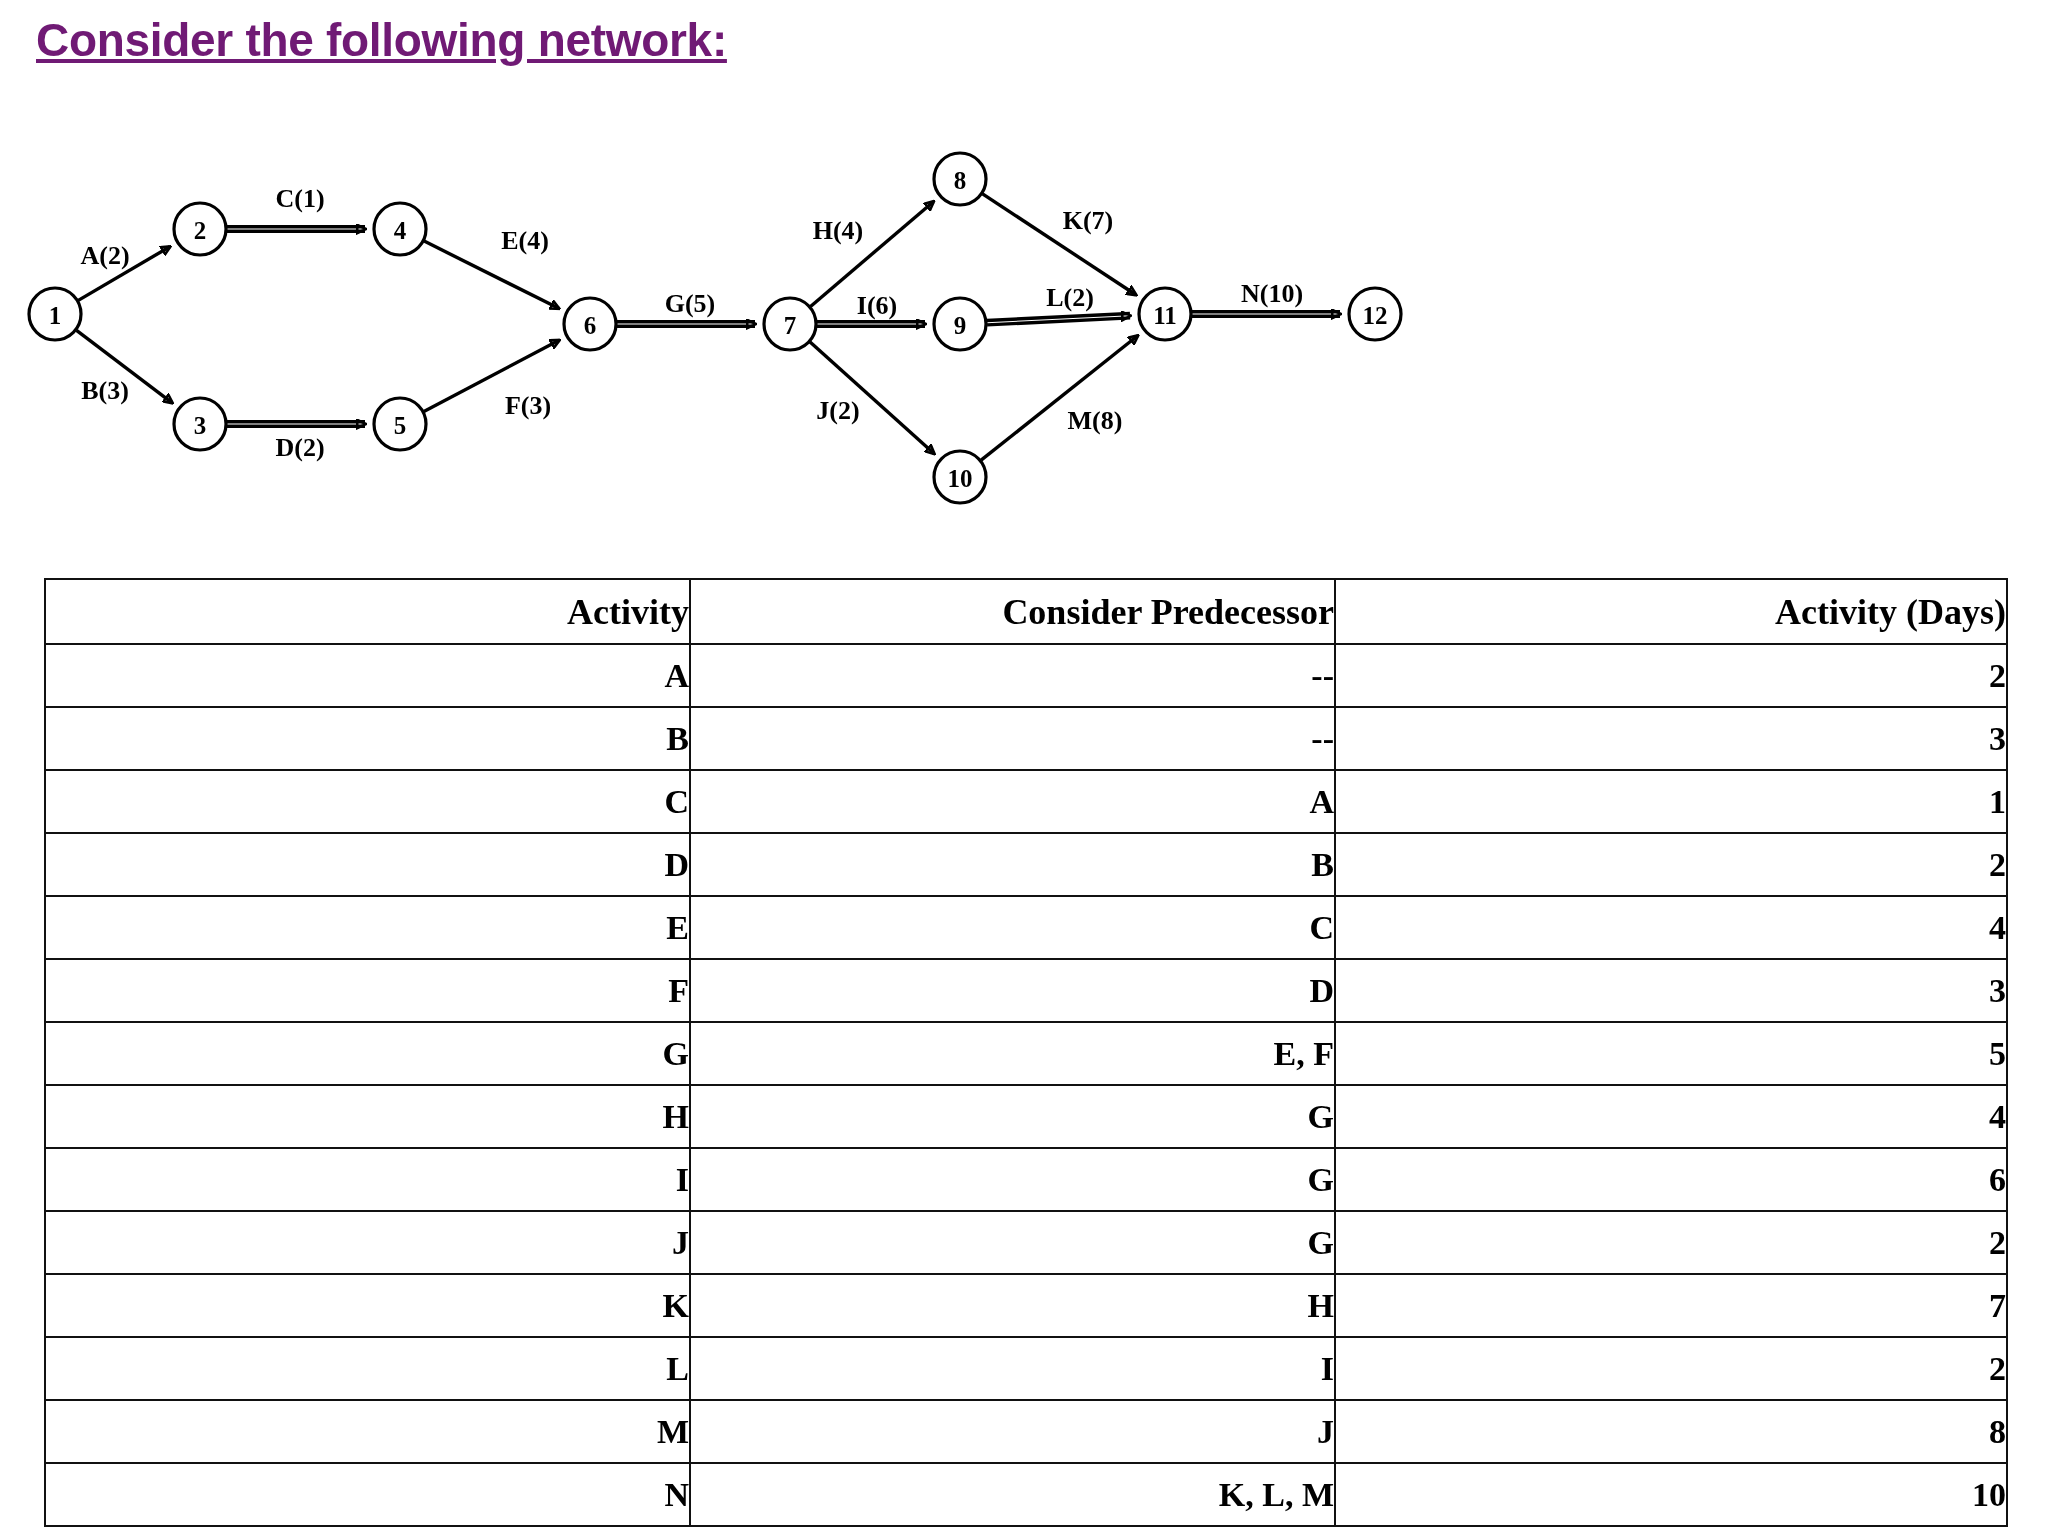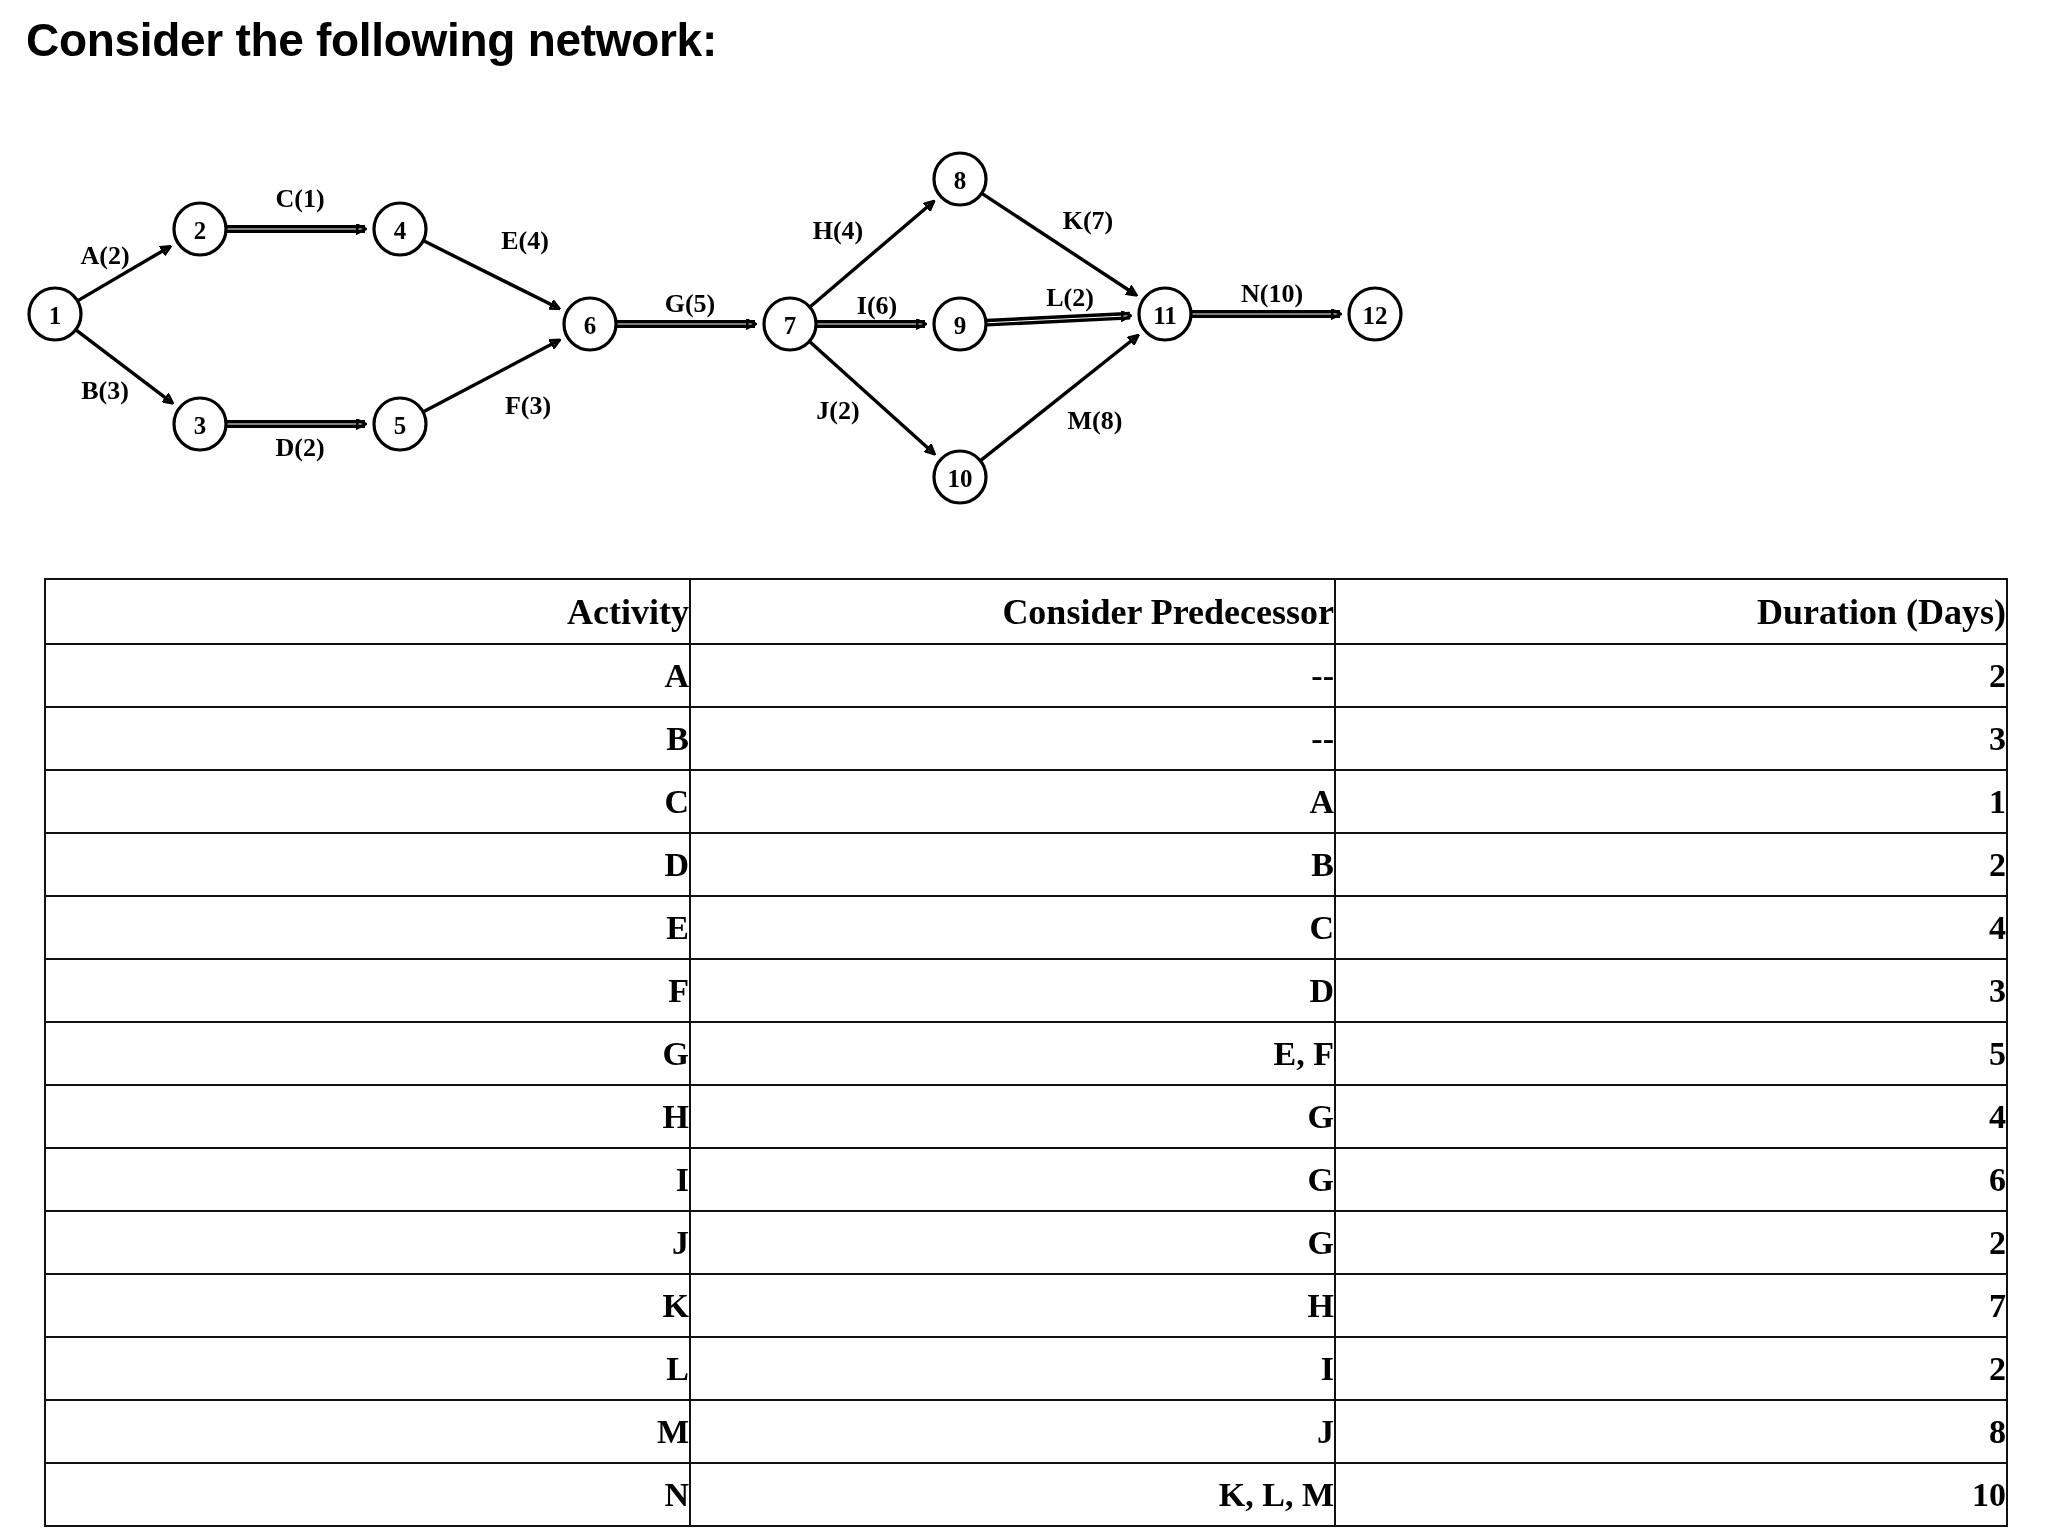--- a/index.html
+++ b/index.html
@@ -13,23 +13,24 @@
     font-family: "Liberation Serif", "DejaVu Serif", serif;
     color: #000000;
     overflow: hidden;
     position: relative;
   }
   #page-title {
     font-family: "Liberation Sans", "DejaVu Sans", sans-serif;
     font-weight: 700;
     font-size: 46px;
     letter-spacing: -0.3px;
-    color: #000000;
-    margin: 16px 0 0 26px;
+    color: #701a75;
+    margin: 16px 0 0 36px;
     line-height: 1.05;
+    text-decoration: underline;
   }
   
   #network-diagram {
     position: relative;
     width: 1440px;
     height: 470px;
     margin: 10px 0 0 0;
   }
   #network-diagram svg {
     display: block;
@@ -234,21 +235,21 @@
   <table class="activity-table">
     <colgroup>
       <col class="col-activity">
       <col class="col-pred">
       <col class="col-dur">
     </colgroup>
     <thead>
       <tr>
         <th>Activity</th>
         <th>Consider Predecessor</th>
-        <th>Duration (Days)</th>
+        <th>Activity (Days)</th>
       </tr>
     </thead>
     <tbody id="activity-table-body">
         <tr>
           <td>A</td>
           <td>--</td>
           <td>2</td>
         </tr>
         <tr>
           <td>B</td>

